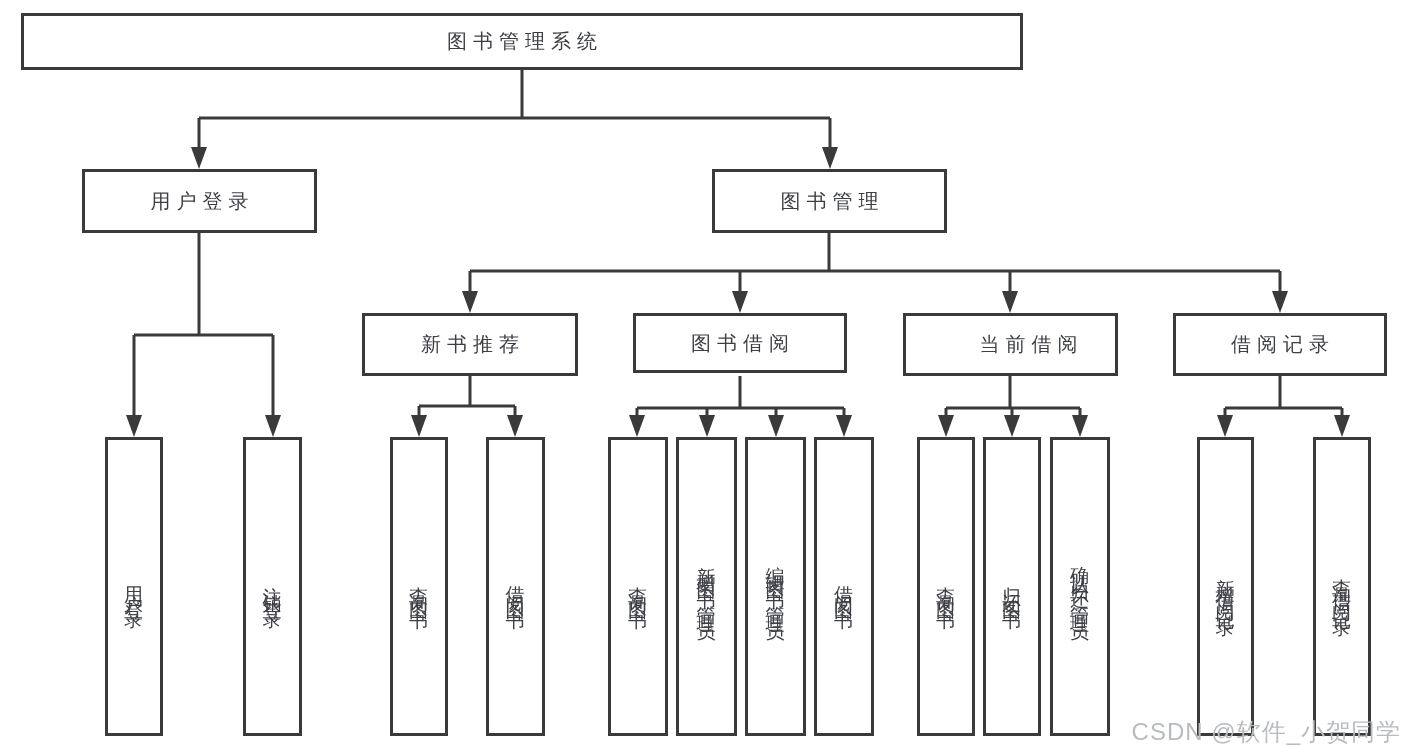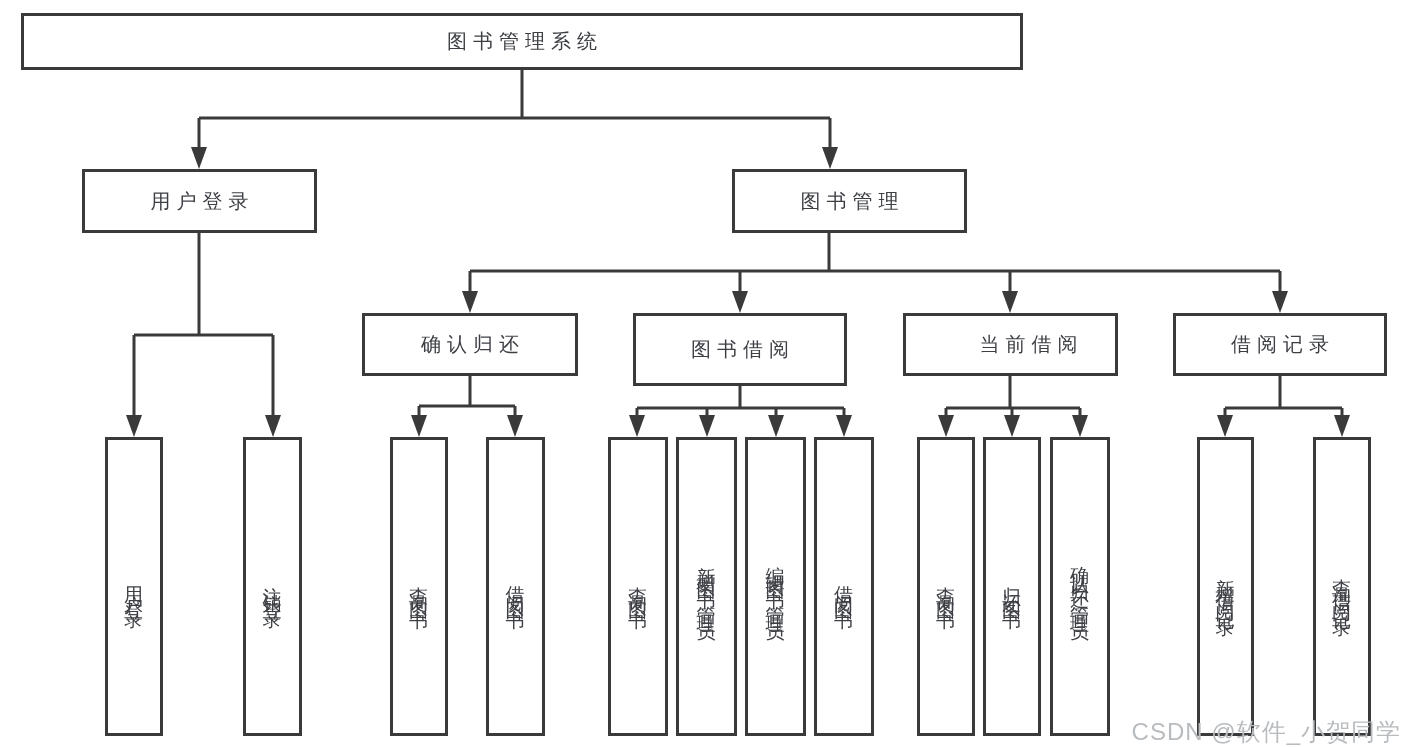--- a/index.html
+++ b/index.html
@@ -34,23 +34,23 @@
     writing-mode:vertical-rl;
     text-orientation:mixed;
     font-size:19px;
     letter-spacing:8px;
     line-height:1;
     white-space:nowrap;
   }
   
   .b-root   {left:21px;  top:13px;  width:1002px; height:57px;}
   .b-login  {left:82px;  top:169px; width:235px;  height:64px;}
-  .b-mgmt   {left:732px; top:169px; width:235px;  height:64px;}
+  .b-mgmt   {left:712px; top:169px; width:235px;  height:64px;}
   .b-newrec {left:362px; top:313px; width:216px;  height:63px;}
-  .b-borrow {left:633px; top:313px; width:214px;  height:73px;}
+  .b-borrow {left:633px; top:313px; width:214px;  height:60px;}
   .b-current{left:903px; top:313px; width:215px;  height:63px;padding-left:36px;}
   .b-records{left:1173px;top:313px; width:214px;  height:63px;}
   .leaf{top:437px;height:299px;}
   .l1 {left:105px; width:58px;}
   .l2 {left:243px; width:59px;}
   .l3 {left:390px; width:58px;}
   .l4 {left:486px; width:59px;}
   .l5 {left:608px; width:60px;}
   .l6 {left:676px; width:61px;}
   .l7 {left:745px; width:61px;}
@@ -120,21 +120,21 @@
   </div>
 
   <div class="node b-login">
     <span>用户登录</span>
   </div>
   <div class="node b-mgmt">
     <span>图书管理</span>
   </div>
 
   <div class="node b-newrec">
-    <span>确认归还</span>
+    <span>新书推荐</span>
   </div>
   <div class="node b-borrow">
     <span>图书借阅</span>
   </div>
   <div class="node b-current">
     <span>当前借阅</span>
   </div>
   <div class="node b-records">
     <span>借阅记录</span>
   </div>

